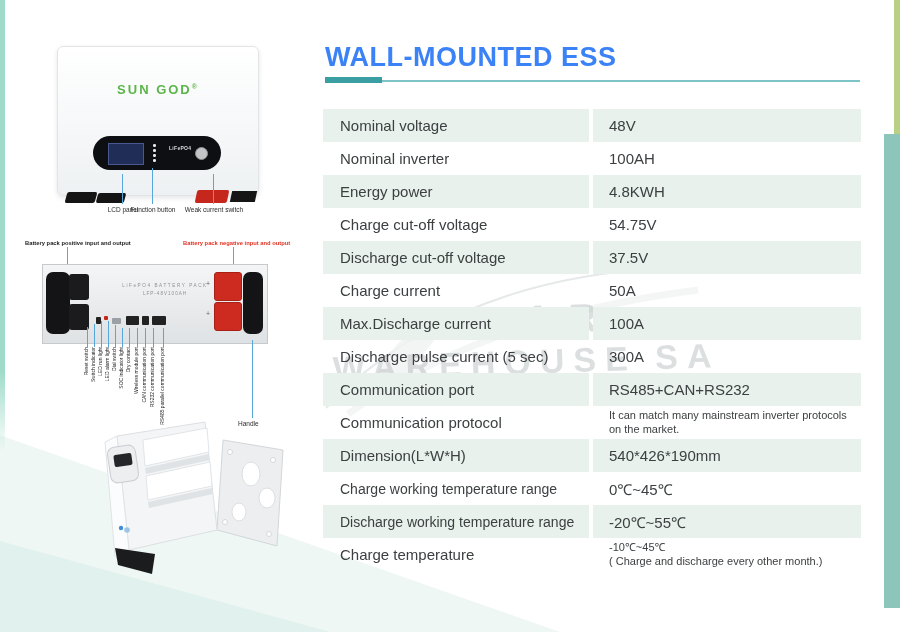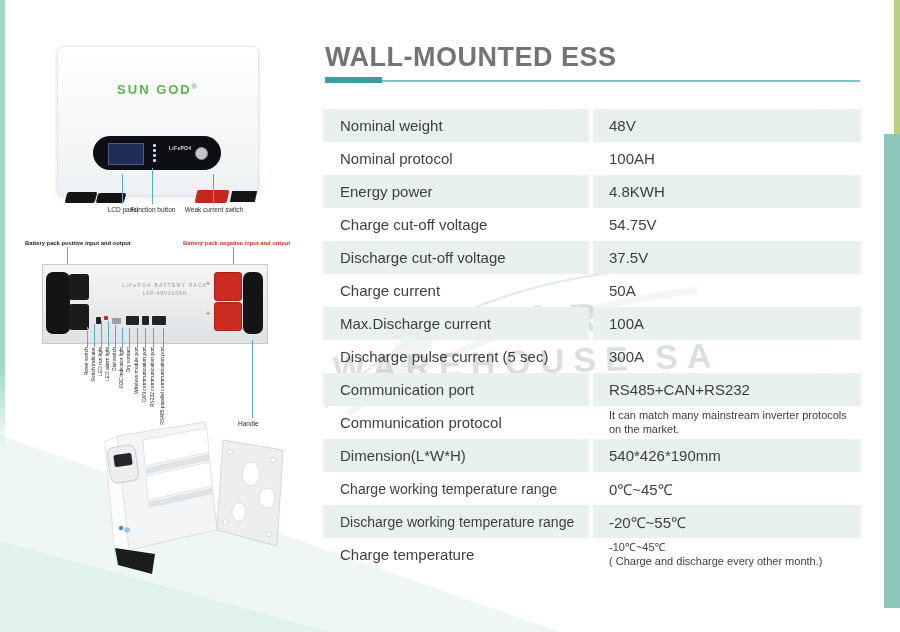--- a/index.html
+++ b/index.html
@@ -11,21 +11,21 @@
             background:linear-gradient(#9edbc9 82%,rgba(158,219,201,0));}
   .bar-right-green{position:absolute;right:0;top:0;width:6px;height:134px;background:#b9d084;}
   .bar-right-teal{position:absolute;right:0;top:134px;width:16px;height:474px;background:#8cc6ba;}
   .corner-bl{position:absolute;left:0;bottom:0;width:560px;height:240px;
              background:#e9f4f0;clip-path:polygon(0 100%,0 18%,100% 100%);opacity:.75;}
   .corner-bl2{position:absolute;left:0;bottom:0;width:330px;height:130px;
               background:#dceeea;clip-path:polygon(0 100%,0 30%,100% 100%);opacity:.7;}
 
   
   .title{position:absolute;left:325px;top:42px;font-size:27px;font-weight:800;
-         color:#737373;letter-spacing:.5px;}
+         color:#3b82f6;letter-spacing:.5px;}
   .uline{position:absolute;left:325px;top:80px;width:535px;height:2px;background:#7cc4c6;}
   .uline-thick{position:absolute;left:325px;top:77px;width:57px;height:6px;background:#3a9ea2;}
 
   
   .swoosh{position:absolute;left:318px;top:262px;pointer-events:none;}
   .watermark{position:absolute;left:332px;top:298px;width:430px;transform:rotate(-2deg);
              color:#a9b0b0;opacity:.40;font-weight:800;pointer-events:none;line-height:1.05;}
   .watermark .w1{font-size:40px;letter-spacing:16px;padding-left:62px;}
   .watermark .w2{font-size:34px;letter-spacing:9px;margin-top:4px;}
 
@@ -230,27 +230,27 @@
     <path d="M30,152 Q165,55 380,28" stroke="#edefef" fill="none" stroke-width="7" opacity="0.6"></path>
     <path d="M55,120 q28,-62 92,-74 q-48,44 -58,80 z" fill="#f0f2f2" opacity="0.8"></path>
   </svg>
   <div class="watermark">
     <div class="w1">SOLAR</div>
     <div class="w2">WAREHOUSE SA</div>
   </div>
 
   <div class="spec">
     <div class="srow sh">
-      <div class="lcell">Nominal weight</div>
+      <div class="lcell">Nominal voltage</div>
       <div class="vcell">
           <span>48V</span>
         </div>
     </div>
     <div class="srow">
-      <div class="lcell">Nominal protocol</div>
+      <div class="lcell">Nominal inverter</div>
       <div class="vcell">
           <span>100AH</span>
         </div>
     </div>
     <div class="srow sh">
       <div class="lcell">Energy power</div>
       <div class="vcell">
           <span>4.8KWH</span>
         </div>
     </div>

